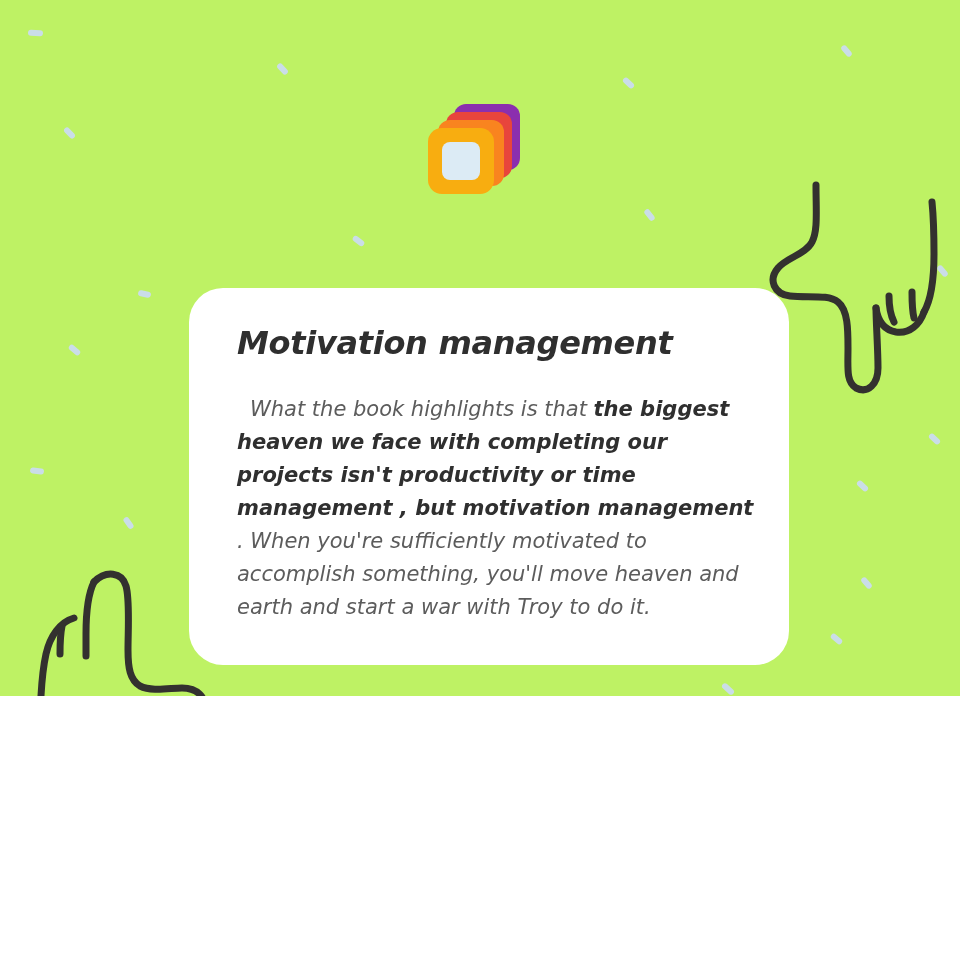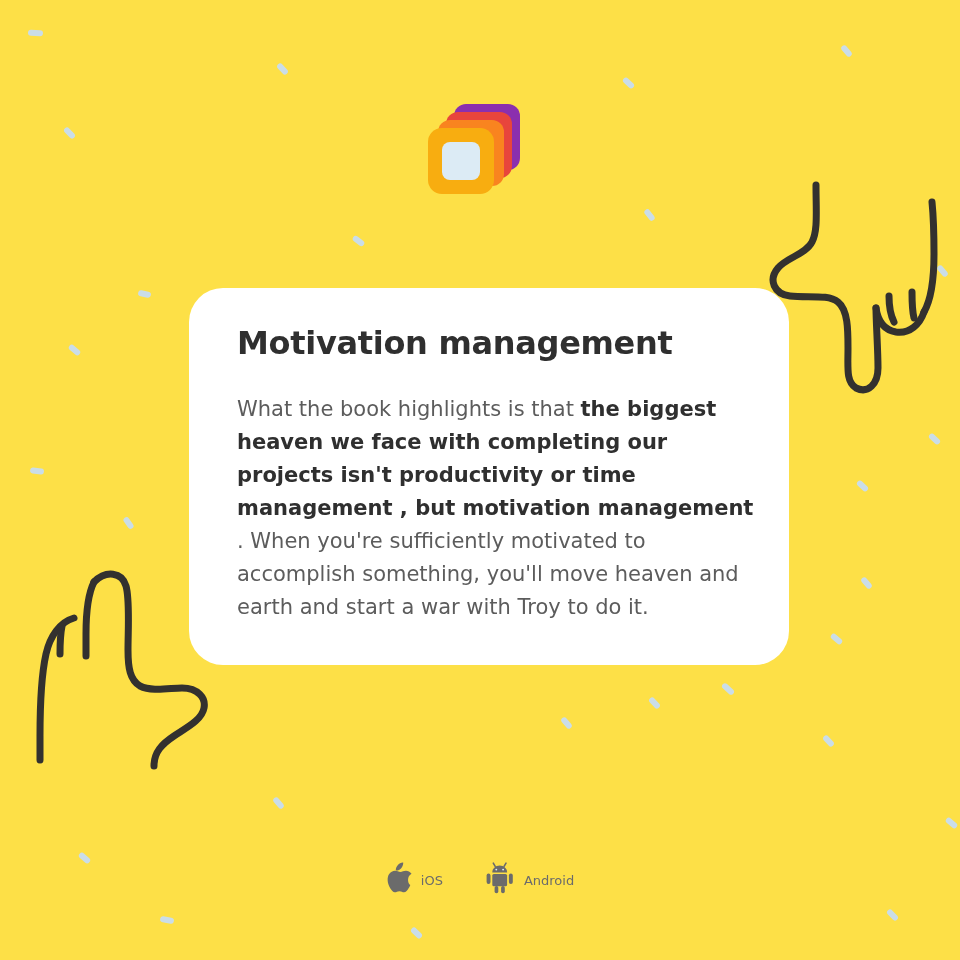--- a/index.html
+++ b/index.html
@@ -8,23 +8,24 @@
   }
   body {
     width: 960px;
     height: 960px;
     overflow: hidden;
     font-family: "DejaVu Sans", sans-serif;
   }
   #stage {
     position: relative;
     width: 960px;
-    height: 960px;
-    background: #fde047;
+    height: 696px;
+    background: #bef264;
     overflow: hidden;
+    font-style: italic;
   }
 
   
   .confetti-layer {
     position: absolute;
     inset: 0;
     pointer-events: none;
   }
   .speck {
     position: absolute;
@@ -96,21 +97,21 @@
   .card-body {
     position: absolute;
     left: 48px;
     top: 105px;
     width: 518px;
     font-family: "DejaVu Sans", sans-serif;
     font-size: 21px;
     line-height: 33px;
     color: #5c5c5c;
   }
-  .card-body .lead { color: #5c5c5c; }
+  .card-body .lead { color: #5c5c5c; margin-left: 13px; }
   .card-body .strong {
     font-weight: bold;
     color: #2f2f2f;
   }
   .card-body .tail { color: #5c5c5c; }
 
   
   .read-more {
     position: absolute;
     left: 0;

